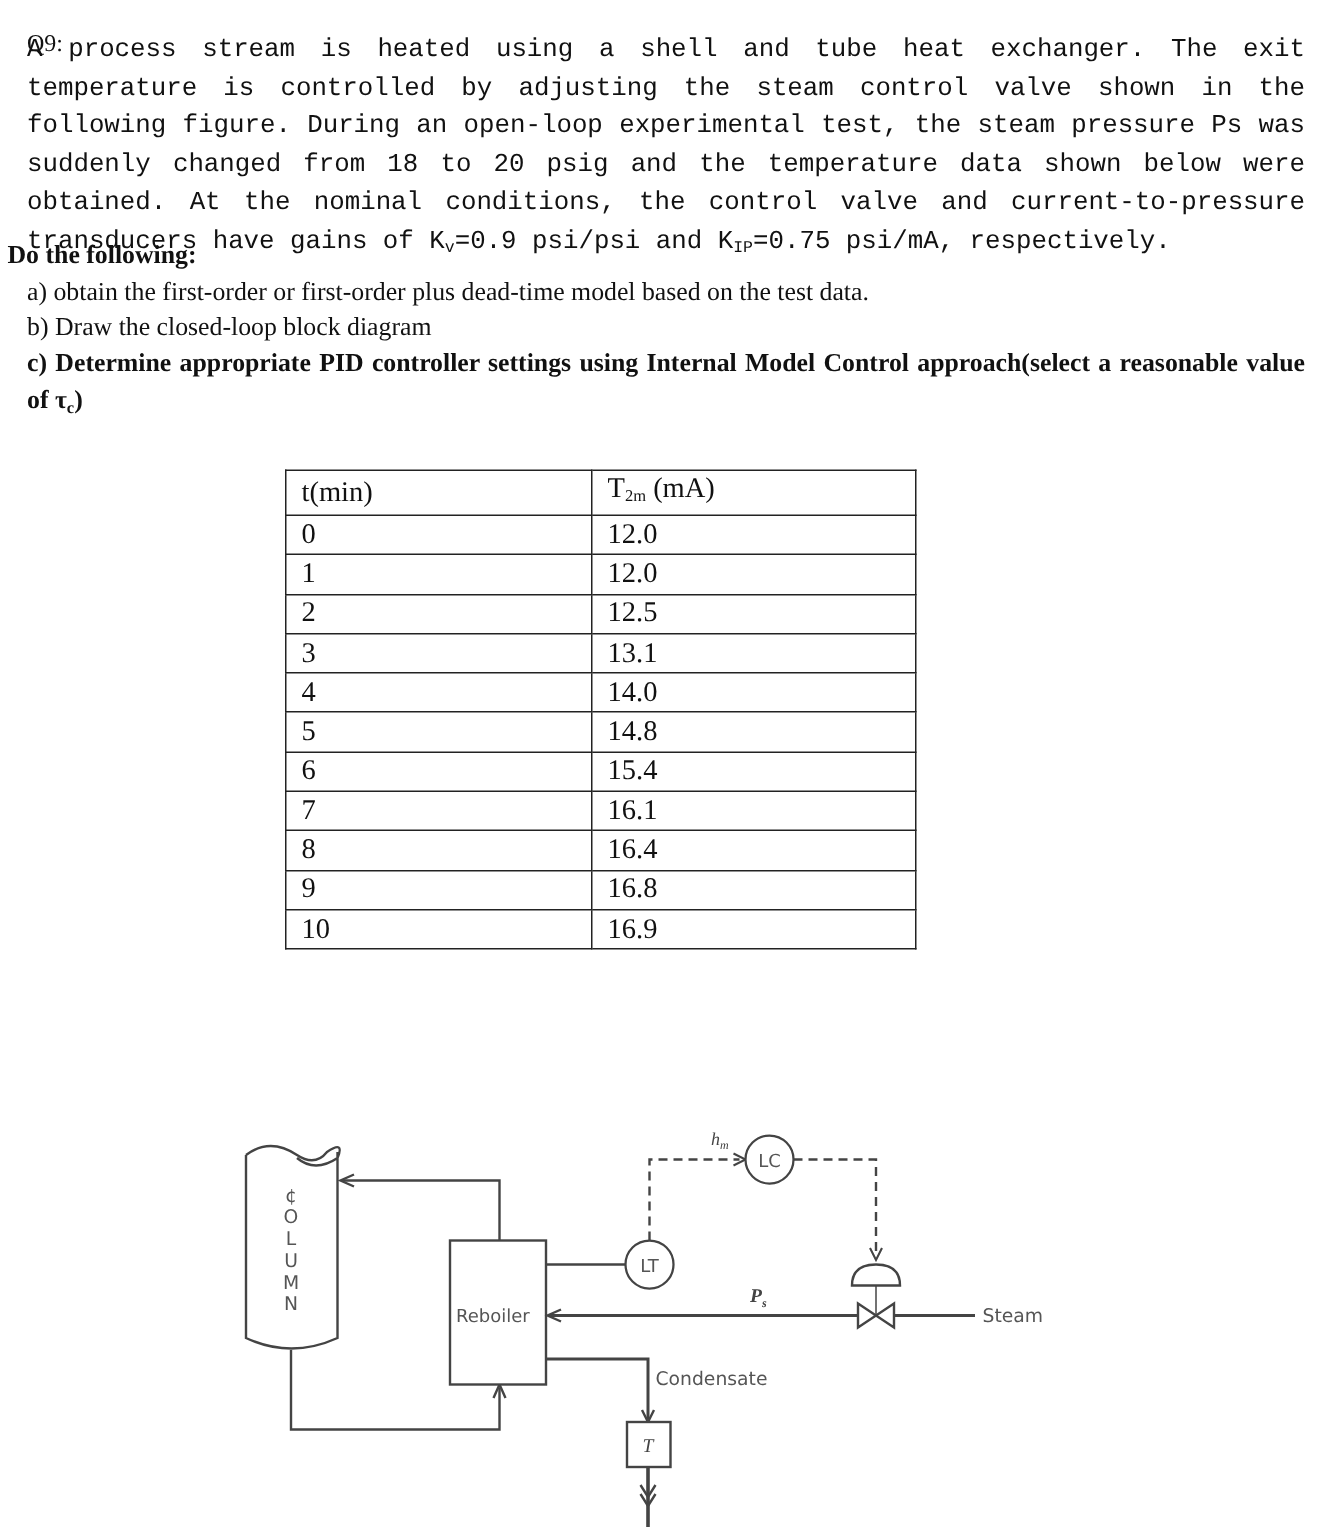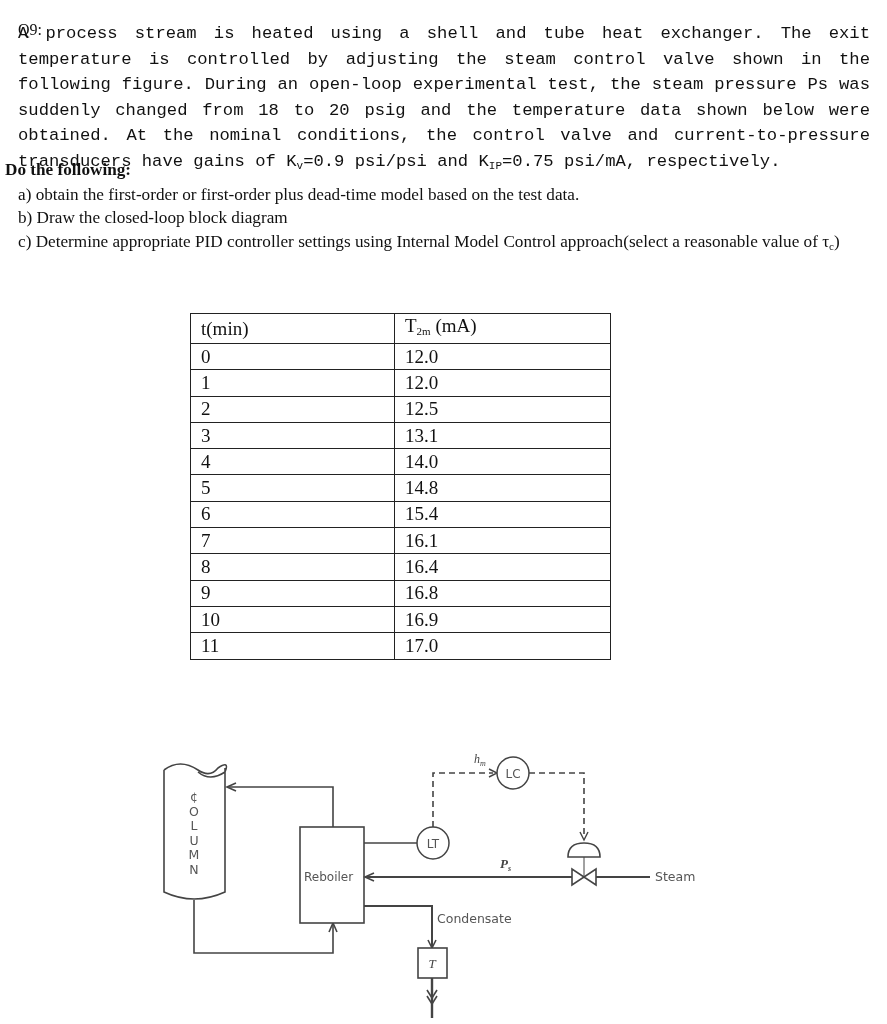--- a/index.html
+++ b/index.html
@@ -12,21 +12,21 @@
   }
   .para {
     position: absolute; left: 18px; width: 852px;
     font-size: 17.2px; line-height: 25.5px; text-align: justify;
   }
   .p1 { top: 21px; font-family: Liberation Mono, monospace; }
   .heading { position: absolute; left: 5px; top: 160px; font-size: 17.2px; font-weight: bold; }
   .task { position: absolute; left: 18px; width: 852px; font-size: 17.2px; line-height: 25px; text-align: justify; }
   .t-a { top: 182px; }
   .t-b { top: 205px; }
-  .t-c { top: 229px; }
+  .t-c { top: 229px; font-weight: bold; }
   sub.s { font-size: 11px; vertical-align: -3px; }
 
   table.data {
     position: absolute; left: 190px; top: 313px;
     border-collapse: collapse; font-size: 19px;
     font-family: "Liberation Serif", serif;
     padding-left: 36px;
   }
   table.data td {
     border: 1.2px solid #222; height: 25.3px; padding: 0 0 0 10px;
@@ -96,24 +96,20 @@
         <td class="c2">16.4</td>
       </tr>
       <tr>
         <td class="c1">9</td>
         <td class="c2">16.8</td>
       </tr>
       <tr>
         <td class="c1">10</td>
         <td class="c2">16.9</td>
       </tr>
-      <tr>
-        <td class="c1">11</td>
-        <td class="c2">17.0</td>
-      </tr>
     </tbody>
 </table>
 
 <div class="diagram">
   <svg width="887" height="324" viewBox="0 700 887 324" xmlns="http://www.w3.org/2000/svg">
     <g stroke="#444" fill="none" stroke-width="1.6">
 
       <path d="M164,770 Q180,758 198,770 Q210,778 218,768 Q230,760 225,772 Q210,782 198,772 M164,770 L164,892 Q194,906 225,892 L225,768"></path>
 
       <path d="M194,900 L194,953 L333,953 L333,925"></path>

